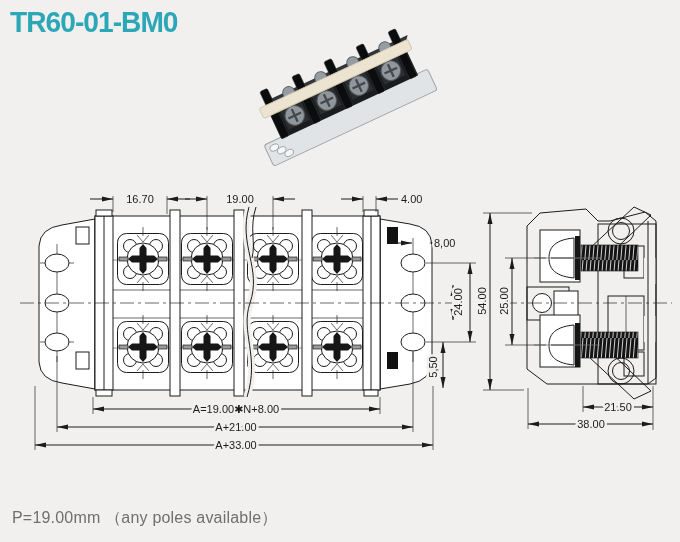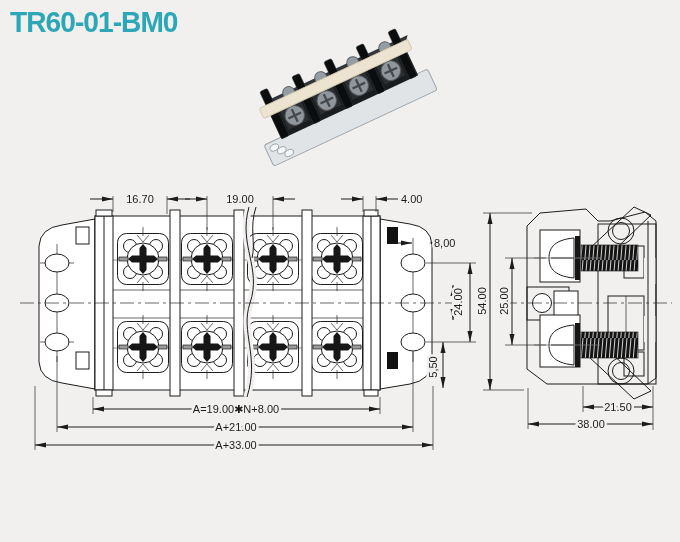--- a/index.html
+++ b/index.html
@@ -265,14 +265,15 @@
     <line x1="653" y1="386" x2="653" y2="430" class="thin"></line>
     <line x1="583" y1="407" x2="653" y2="407" class="ln" marker-start="url(#arr)" marker-end="url(#arr)"></line>
     <text x="618" y="411" class="dim">21.50</text>
 
     <line x1="528" y1="388" x2="528" y2="429" class="thin"></line>
     <line x1="528" y1="424" x2="653" y2="424" class="ln" marker-start="url(#arr)" marker-end="url(#arr)"></line>
     <text x="591" y="428" class="dim">38.00</text>
   </g>
 </svg>
 
+<div class="footer-note">P=19.00mm （any poles available）</div>
 
 </div>
 
 </body></html>

